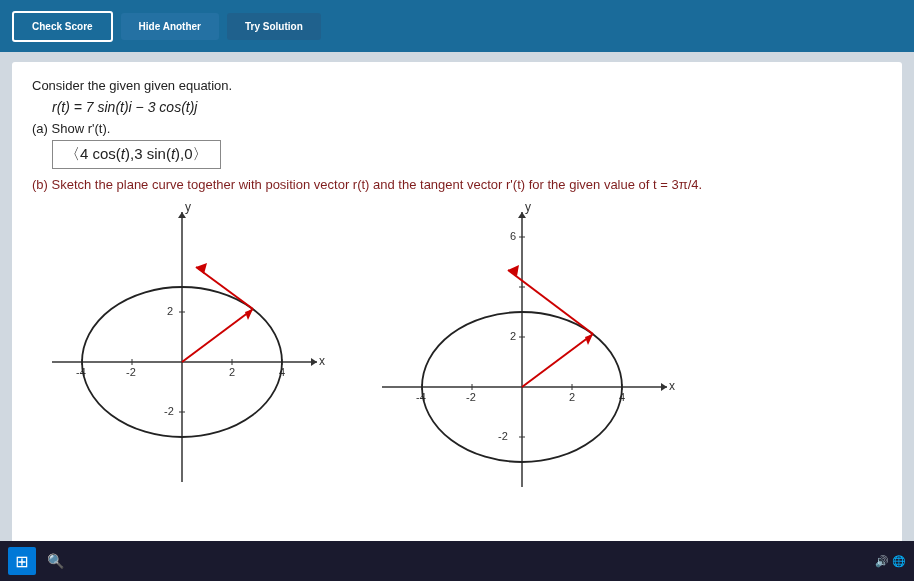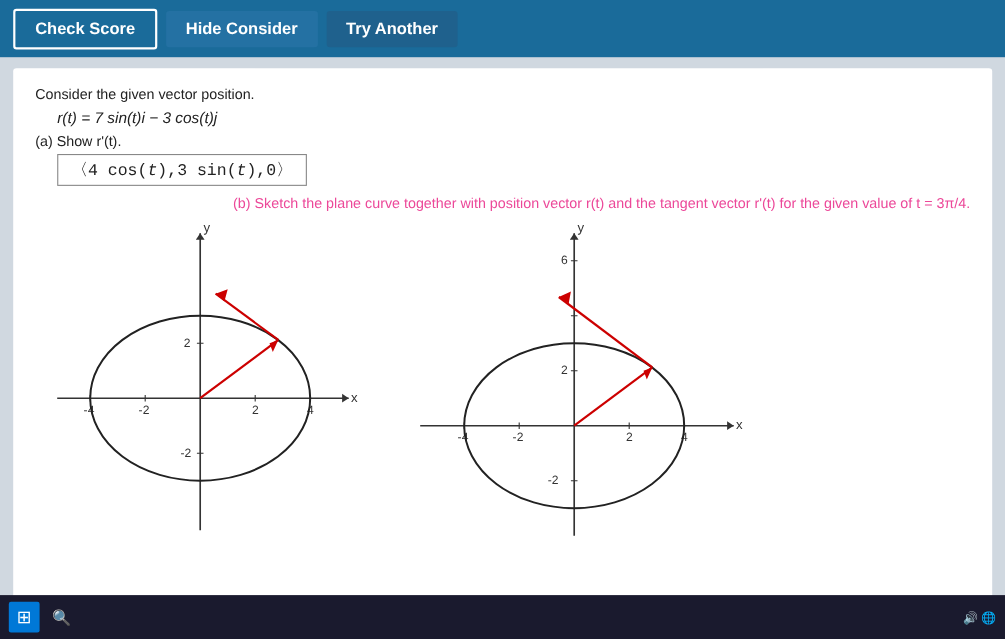--- a/index.html
+++ b/index.html
@@ -17,21 +17,21 @@
       display: flex;
       align-items: center;
       background: #1a6b9a;
       padding: 8px 12px;
       gap: 8px;
       height: 52px;
     }
 
     .toolbar-btn {
       padding: 8px 18px;
-      font-size: 15px;
+      font-size: 10px;
       font-weight: bold;
       color: #fff;
       border: none;
       cursor: pointer;
       border-radius: 3px;
     }
 
     .btn-check { background: #1a6b9a; border: 2px solid #fff; }
     .btn-show  { background: #2980b9; border: none; }
     .btn-hide  { background: #2471a3; border: none; }
@@ -75,23 +75,22 @@
       padding: 4px 12px;
       margin-left: 20px;
       font-size: 14px;
       color: #222;
       background: #fff;
       margin-bottom: 8px;
     }
 
     .part-b-text {
       font-size: 13px;
-      color: #ec4899;
+      color: #7f1d1d;
       margin-bottom: 10px;
-      text-align: right;
     }
 
     
     .graphs-area {
       display: flex;
       gap: 30px;
       margin-top: 5px;
     }
 
     .graph-container {
@@ -100,31 +99,31 @@
 
     svg text {
       font-family: Arial, sans-serif;
     }
   </style>
 </head>
 <body>
 
 <div class="toolbar">
   <button class="toolbar-btn btn-check">Check Score</button>
-  <button class="toolbar-btn btn-hide">Hide Consider</button>
-  <button class="toolbar-btn btn-try">Try Another</button>
+  <button class="toolbar-btn btn-hide">Hide Another</button>
+  <button class="toolbar-btn btn-try">Try Solution</button>
 </div>
 
 <div class="content">
-  <p class="problem-text">Consider the given vector position.</p>
+  <p class="problem-text">Consider the given given equation.</p>
   <p class="equation">r(t) = 7 sin(t)i − 3 cos(t)j</p>
   <p class="part-label">(a) Show  r'(t).</p>
   <div class="answer-box">
     
-    <span style="font-family: Liberation Mono, monospace; font-size:15px;">
+    <span style="font-family: Liberation Sans, sans-serif; font-size:15px;">
       
 〈4 cos(<i>t</i>),3 sin(<i>t</i>),0〉
     </span>
   </div>
   <p class="part-b-text">
     <span>(b) Sketch the plane curve together with position vector  r(t)  and the tangent vector  r'(t)  for the given value of  t = 3π/4.</span>
   </p>
 
   
   <div class="graphs-area">

